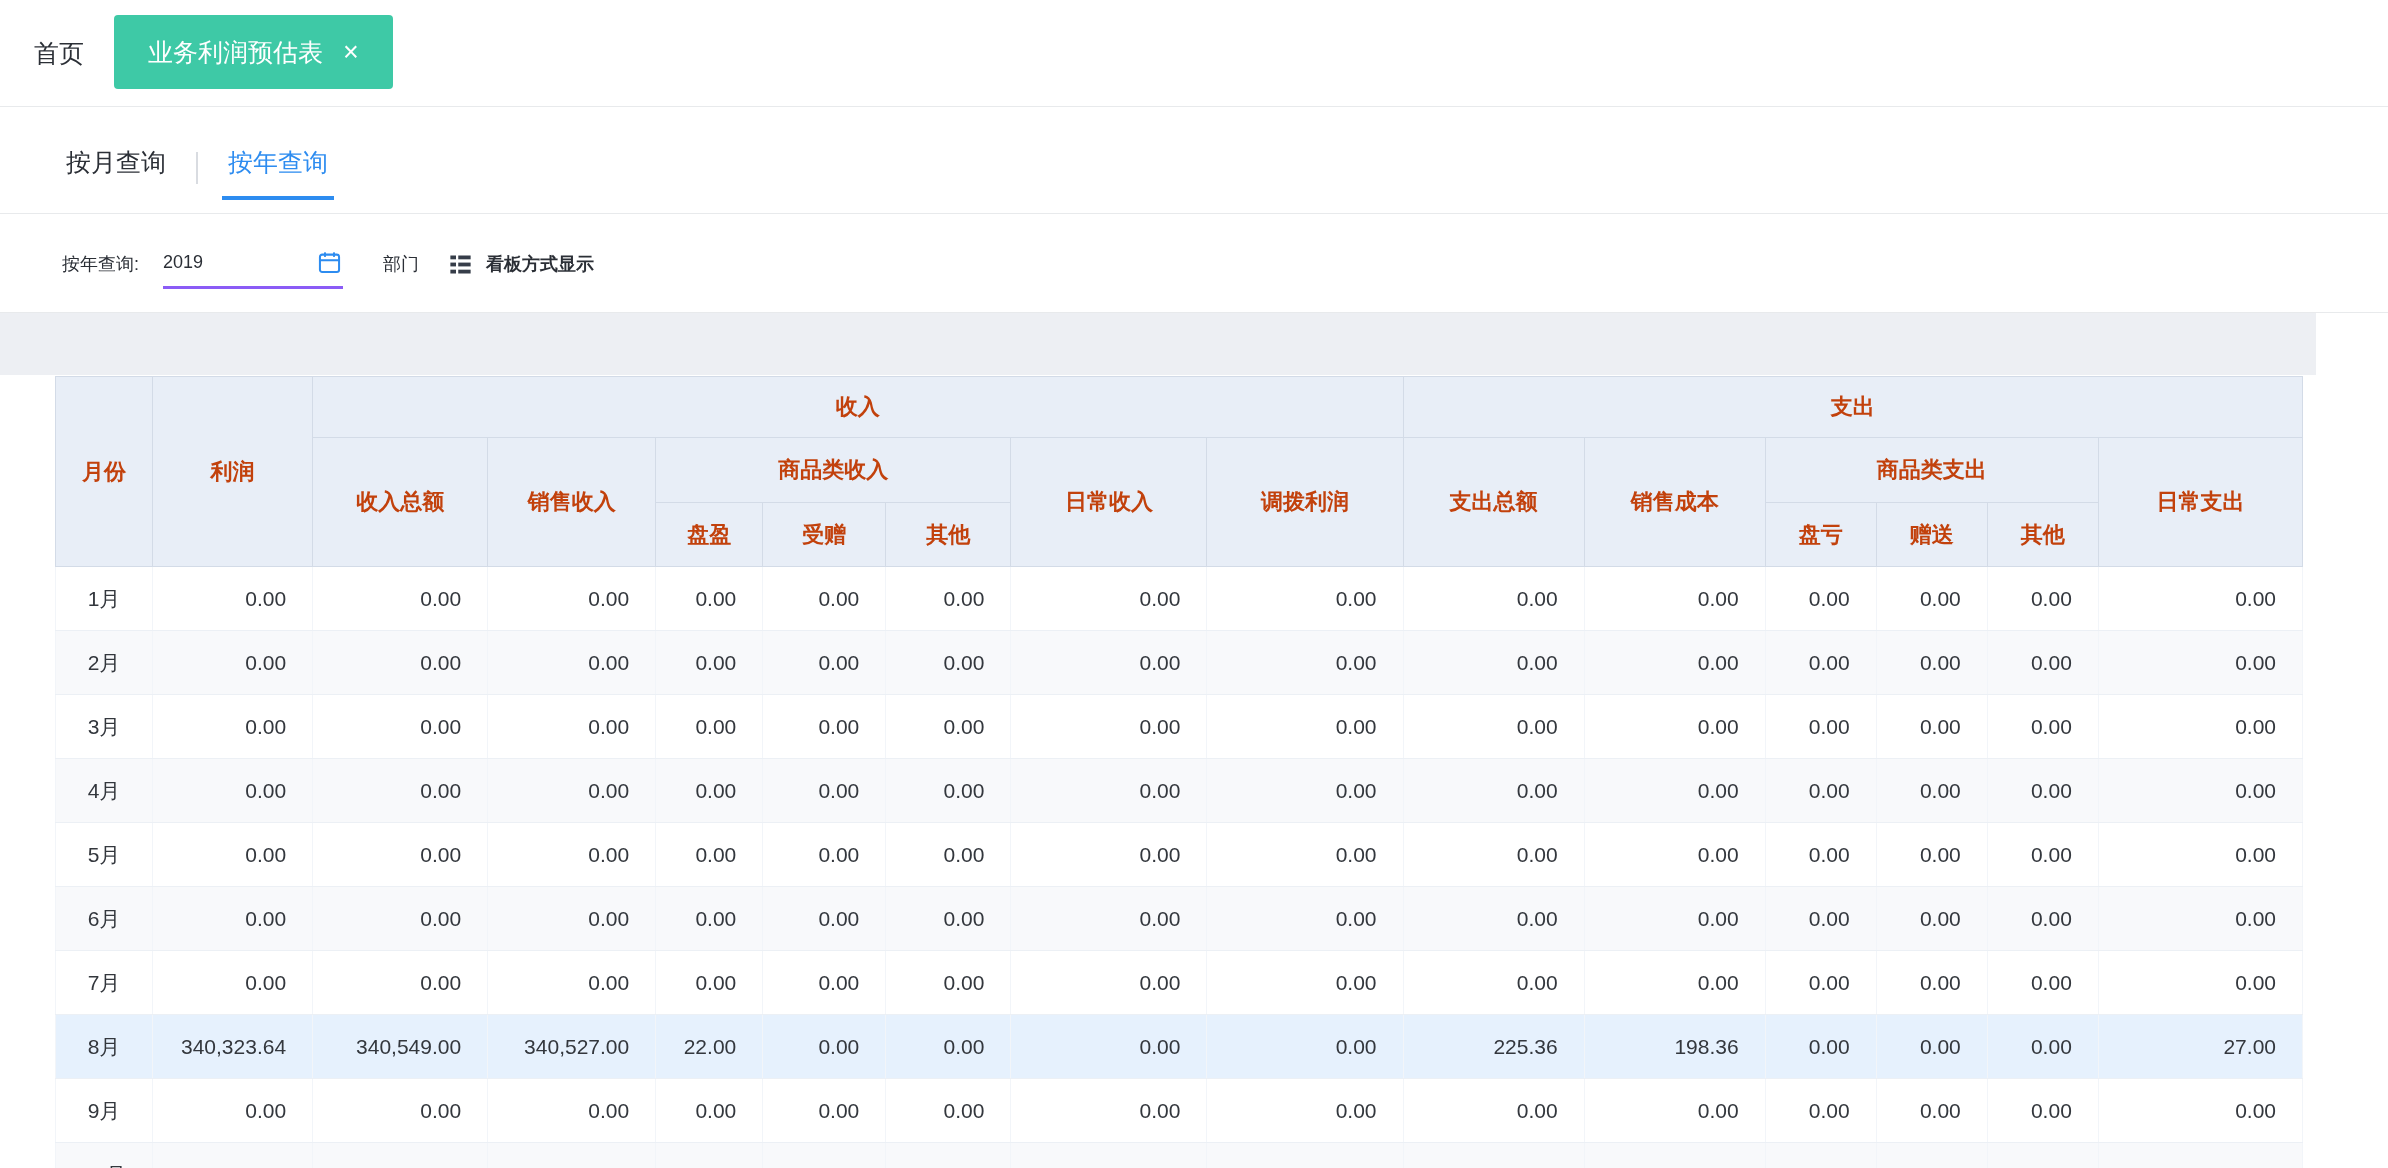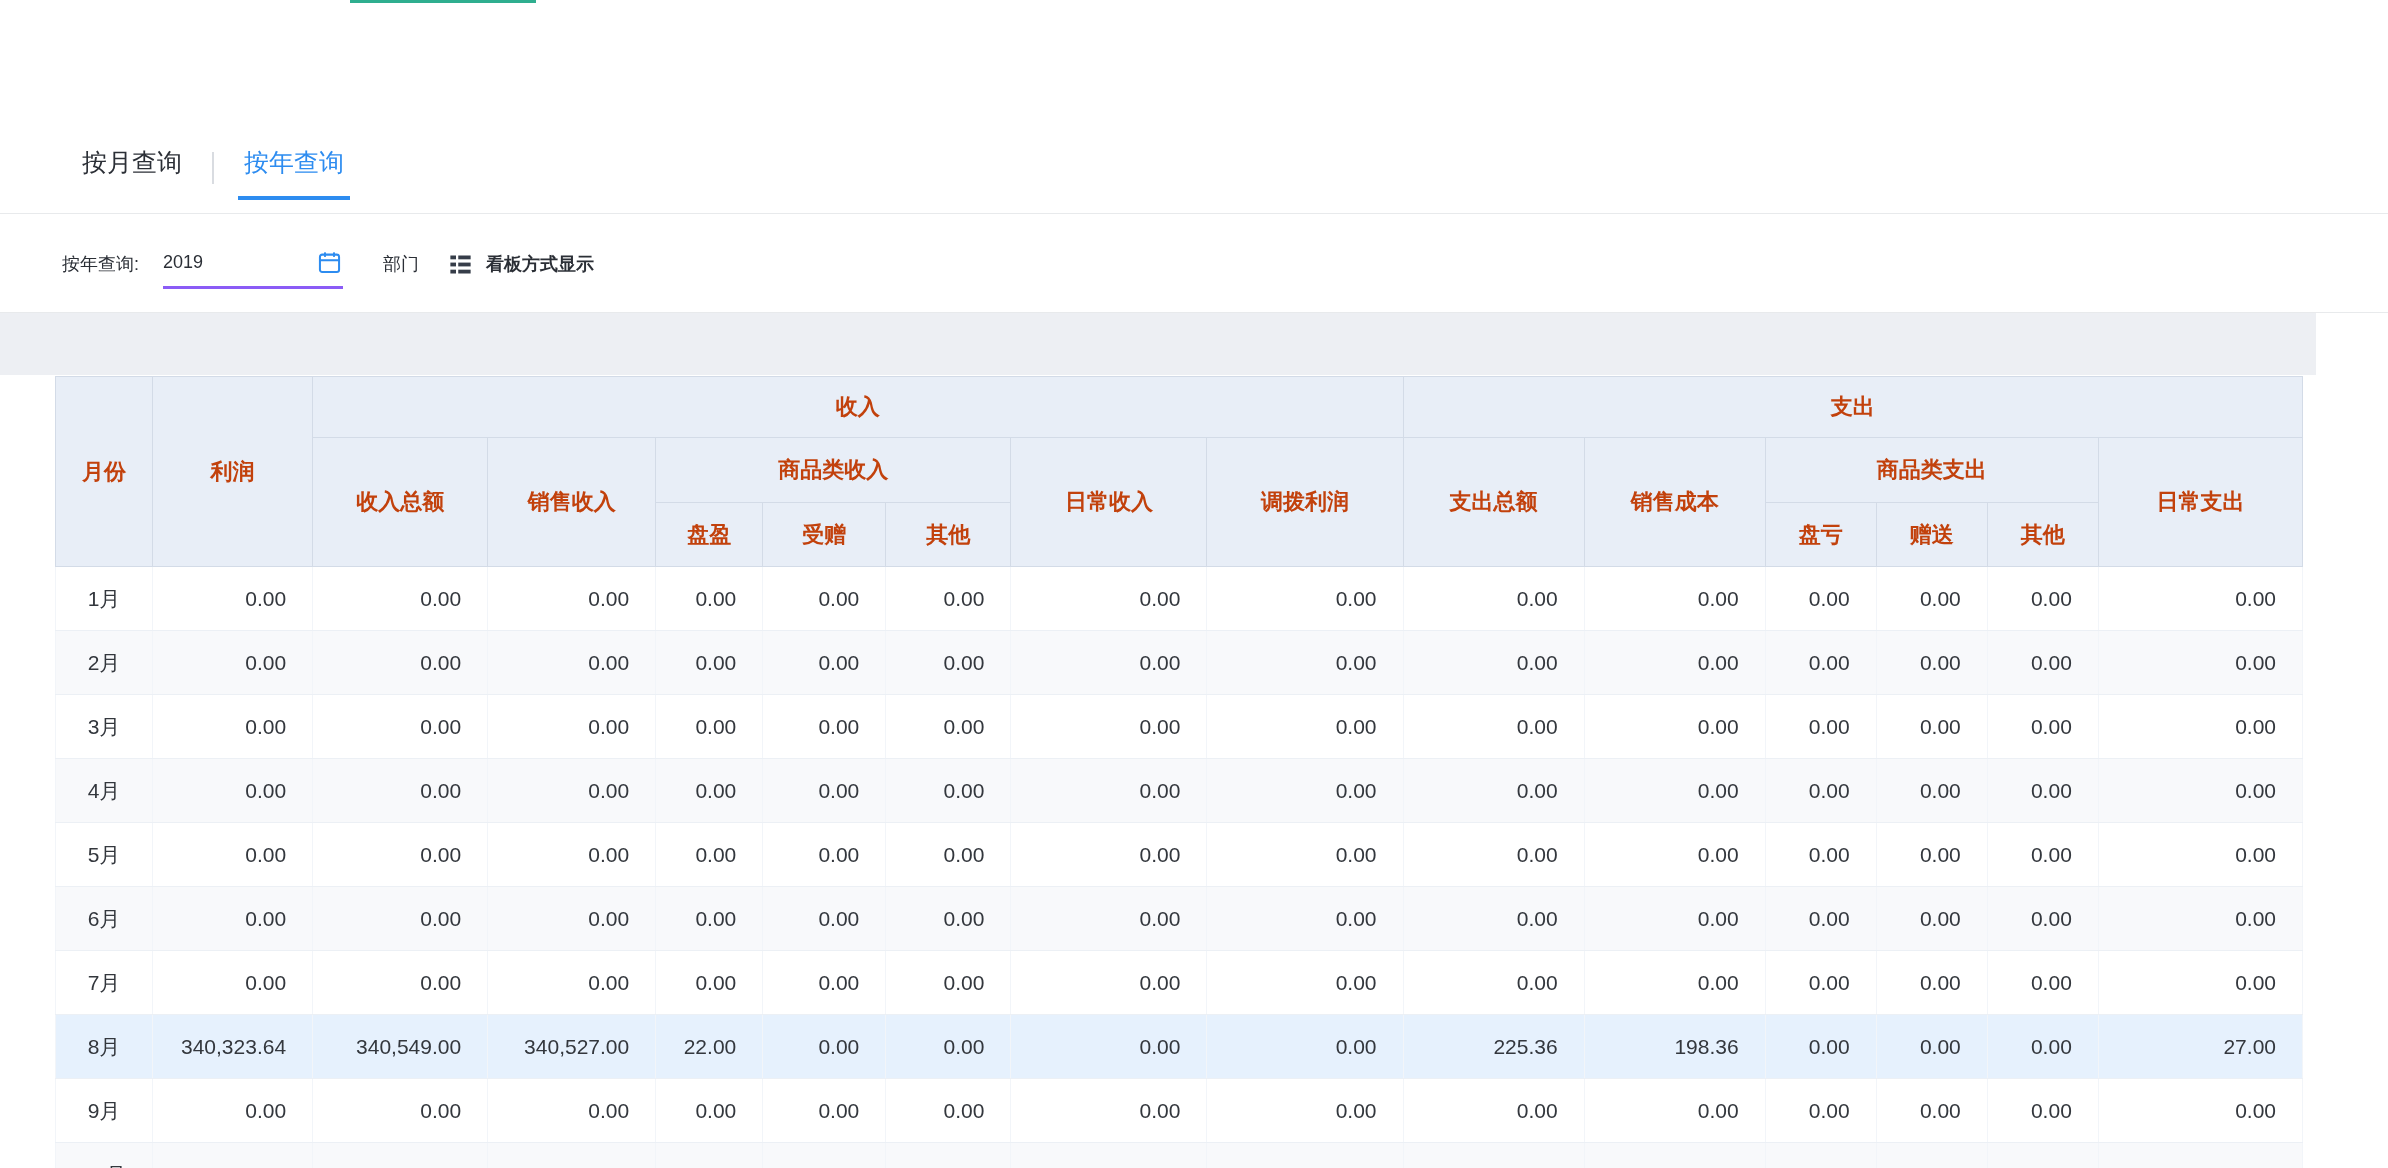--- a/index.html
+++ b/index.html
@@ -12,21 +12,21 @@
   .top-accent { position:absolute; left:350px; top:0; width:186px; height:3px; background:var(--teal_dark,#2fae8f); }
 
   
   .tabbar { position:absolute; left:0; top:0; width:100%; height:107px; background:#fff; border-bottom:1px solid var(--divider,#e8eaec); box-sizing:border-box; }
   .tab-home { position:absolute; left:34px; top:0; height:106px; line-height:106px; font-size:25px; color:#2b2f36; cursor:pointer; }
   .tab-active { position:absolute; left:114px; top:15px; height:74px; background:var(--teal,#3ec9a6); color:#fff;
     border-radius:4px; display:flex; align-items:center; padding:0 34px; font-size:25px; gap:20px; cursor:pointer; }
   .tab-close { font-size:27px; line-height:1; }
 
   
-  .subtabs { position:absolute; left:76px; top:134px; display:flex; align-items:flex-end; }
+  .subtabs { position:absolute; left:60px; top:134px; display:flex; align-items:flex-end; }
   .subtab { font-size:25px; height:62px; line-height:56px; padding:0 6px; border-bottom:4px solid transparent; cursor:pointer; color:#2b2f36; }
   .subtab.active { color:var(--blue,#2d8cf0); border-bottom-color:var(--blue,#2d8cf0); }
   .subtab-divider { width:2px; height:32px; background:#d9dce1; margin:0 24px 16px; }
   .hr { position:absolute; left:0; width:100%; height:1px; background:var(--divider,#e8eaec); }
   .hr2 { top:213px; }
   .hr3 { top:312px; }
 
   
   .filterbar { position:absolute; left:62px; top:234px; height:60px; display:flex; align-items:center; font-size:18px; }
   .flabel { color:#2b2f36; }
@@ -58,20 +58,27 @@
   td.num { text-align:right; padding-right:26px; }
   svg { display:block; }
 </style>
 </head>
 <body>
 
 <div class="page">
 
   <div class="top-accent"></div>
 
+  <div class="tabbar">
+    <div class="tab-home">首页</div>
+    <div class="tab-active">
+      <span>业务利润预估表</span>
+      <span class="tab-close">×</span>
+    </div>
+  </div>
 
   <div class="subtabs">
     <div class="subtab">按月查询</div>
     <div class="subtab-divider"></div>
     <div class="subtab active">按年查询</div>
   </div>
   <div class="hr hr2"></div>
 
   <div class="filterbar">
     <span class="flabel">按年查询:</span>

